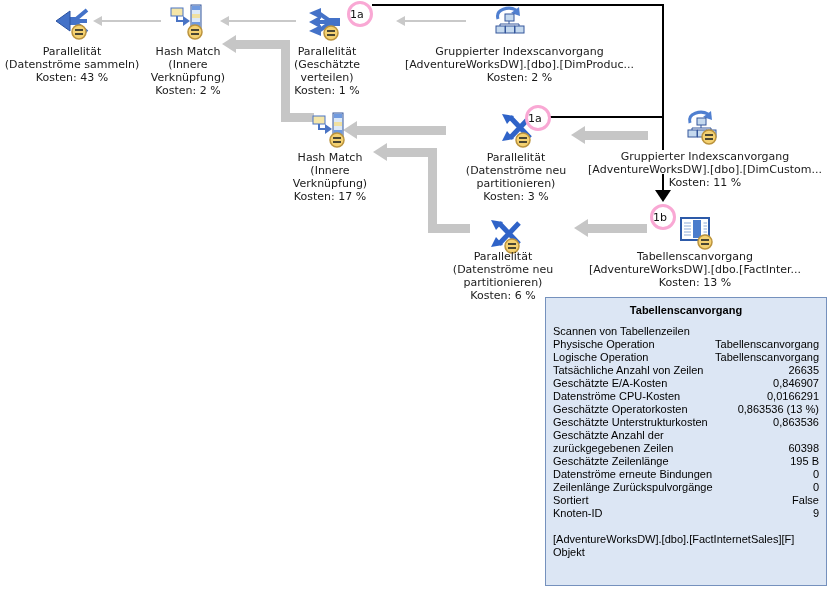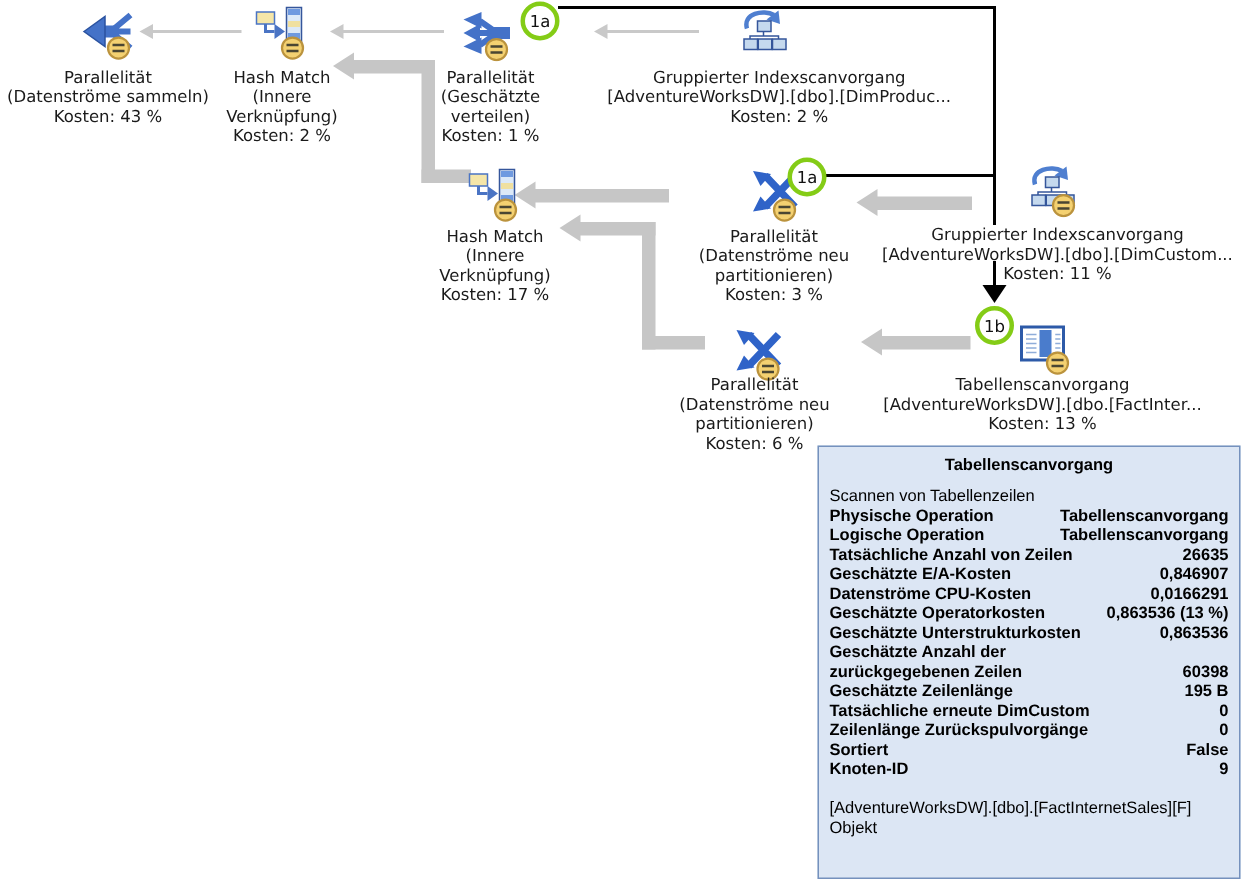--- a/index.html
+++ b/index.html
@@ -13,29 +13,29 @@
     border-bottom:5.5px solid transparent;border-right:9px solid #c9c9c9;z-index:1;}
   .head-left-thick{position:absolute;width:0;height:0;border-top:9px solid transparent;
     border-bottom:9px solid transparent;border-right:14px solid #c6c6c6;z-index:1;}
   .thick{background:#c6c6c6;}
   
   .conn{position:absolute;background:#000;z-index:2;}
   .conn-head-down{position:absolute;width:0;height:0;border-left:8px solid transparent;
     border-right:8px solid transparent;border-top:12px solid #000;z-index:2;}
   
   .badge{position:absolute;width:26px;height:26px;border-radius:50%;background:#fff;
-    border:3px solid #84cc16;box-sizing:border-box;display:flex;align-items:center;
-    justify-content:center;font-size:11px;color:#111;z-index:6;}
+    border:3px solid #f9a8d4;box-sizing:border-box;display:flex;align-items:center;
+    justify-content:flex-start;font-size:11px;color:#111;z-index:6;}
   
   .tooltip{position:absolute;left:545px;top:297px;width:282px;height:289px;background:#dce6f4;
     border:1px solid #7591bd;box-sizing:border-box;padding:5px 7px 0 7px;z-index:10;
     font-family:"Liberation Sans",sans-serif;font-size:11px;color:#000;}
   .tt-title{font-weight:bold;text-align:center;line-height:14px;margin-bottom:8px;}
   .tt-sub{line-height:13px;}
-  .tt-row{display:flex;justify-content:space-between;line-height:13px;white-space:nowrap;font-weight:bold;}
+  .tt-row{display:flex;justify-content:space-between;line-height:13px;white-space:nowrap;}
   .tt-obj{margin-top:13px;line-height:13px;}
 </style>
 </head>
 <body>
 
 <div id="canvas">
 
   <div class="head-left-thin" style="left:93px;top:16px;"></div>
   <div class="shaft" style="left:101px;top:20px;width:60px;height:2px;"></div>
 
@@ -286,21 +286,21 @@
       </div>
     <div class="tt-row">
         <span>zurückgegebenen Zeilen</span>
         <span>60398</span>
       </div>
     <div class="tt-row">
         <span>Geschätzte Zeilenlänge</span>
         <span>195 B</span>
       </div>
     <div class="tt-row">
-        <span>Tatsächliche erneute DimCustom</span>
+        <span>Datenströme erneute Bindungen</span>
         <span>0</span>
       </div>
     <div class="tt-row">
         <span>Zeilenlänge Zurückspulvorgänge</span>
         <span>0</span>
       </div>
     <div class="tt-row">
         <span>Sortiert</span>
         <span>False</span>
       </div>

